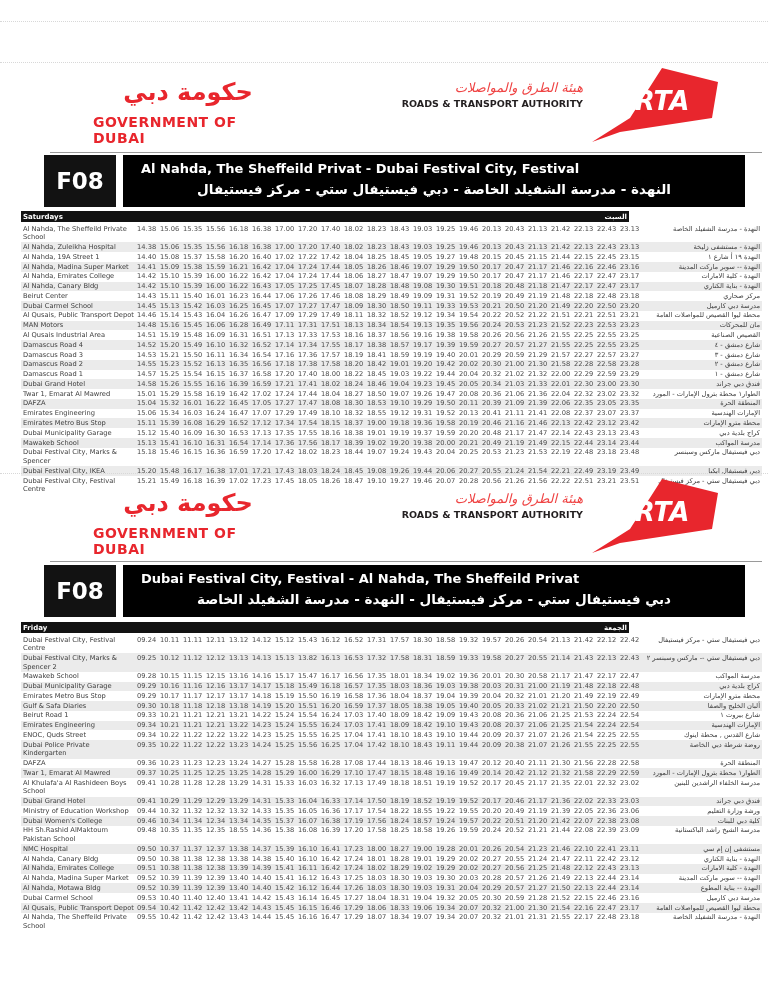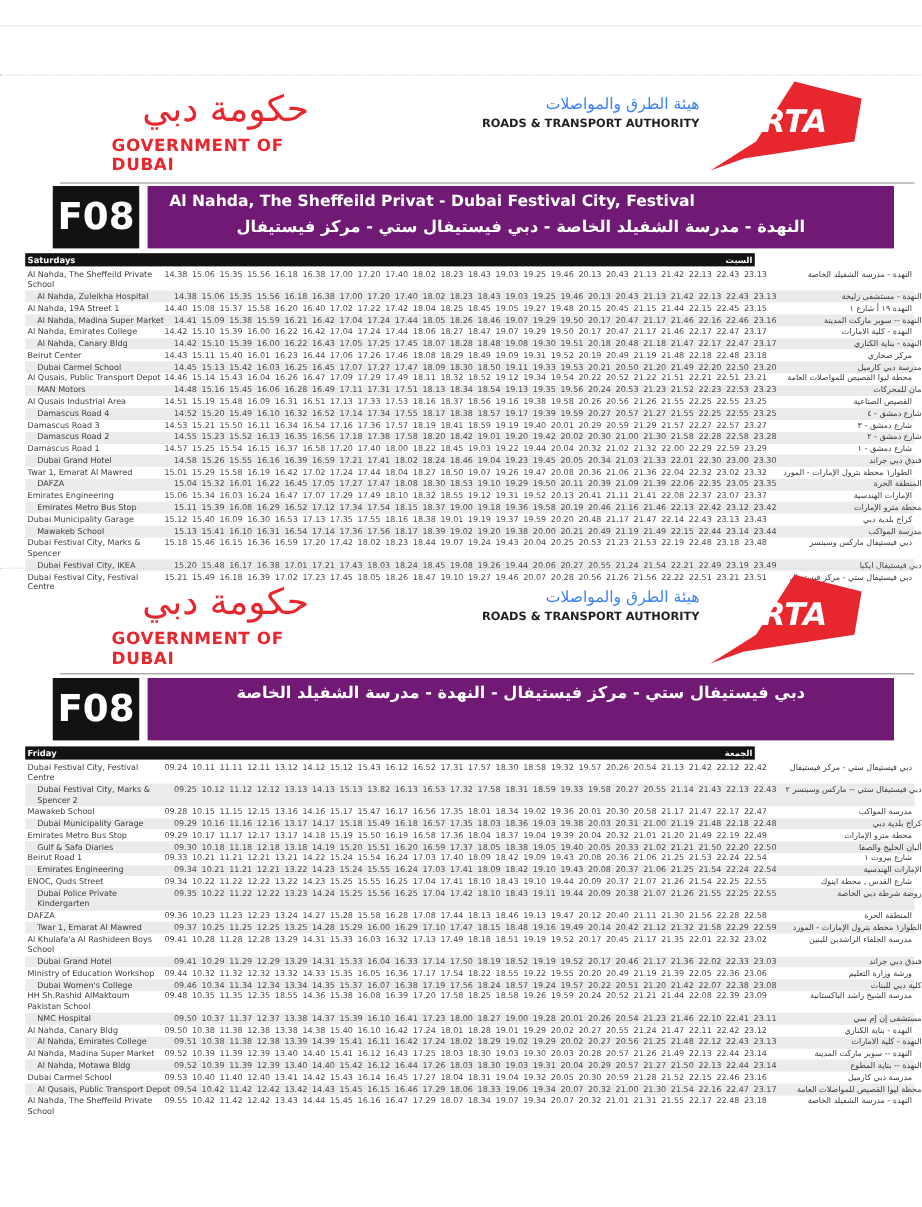--- a/index.html
+++ b/index.html
@@ -10,45 +10,45 @@
   }
   .section{position:absolute;left:0;width:768px;}
   #sec0{top:0;height:465px;}
   #sec1{top:465px;height:541px;}
 
   .faint-line{position:absolute;left:0;width:768px;border-top:1px dotted #d8d8d8;}
 
   
   .logos{position:absolute;left:0;width:768px;height:74px;}
   .gov-logo{position:absolute;left:93px;top:0;width:190px;text-align:center;}
-  .gov-calligraphy{color:#e8262d;font-size:30px;font-weight:normal;line-height:40px;direction:rtl;}
+  .gov-calligraphy{color:#e8262d;font-size:24px;font-weight:bold;line-height:40px;direction:rtl;}
   .gov-text{color:#e8262d;font-size:14px;font-weight:bold;letter-spacing:0.5px;margin-top:2px;text-align:left;}
   .rta-words{position:absolute;right:185px;top:8px;text-align:right;}
-  .rta-ar{font-size:13px;color:#3b82f6;direction:rtl;line-height:16px;}
+  .rta-ar{font-size:13px;color:#ef4444;direction:rtl;line-height:16px;font-style:italic;}
   .rta-en{font-size:9.5px;color:#231f20;font-weight:bold;margin-top:2px;}
   .rta-logo{position:absolute;right:48px;top:-6px;width:130px;height:80px;}
 
   .rule{position:absolute;left:50px;right:6px;border-top:1.5px solid #9a9a9a;}
 
   
   .route-box{position:absolute;left:44px;width:72px;height:52px;background:#121212;color:#fff;
-    display:flex;align-items:center;justify-content:center;font-size:31px;font-weight:bold;}
-  .title-box{position:absolute;left:123px;width:622px;height:52px;background:#701a75;color:#fff;}
+    display:flex;align-items:center;justify-content:center;font-size:23px;font-weight:bold;}
+  .title-box{position:absolute;left:123px;width:622px;height:52px;background:#000000;color:#fff;}
   .title-en{font-size:13px;font-weight:bold;padding:6px 0 0 18px;}
   .title-ar{font-size:13.5px;font-weight:bold;text-align:center;direction:rtl;margin-top:5px;}
 
   
   .day-bar{position:absolute;left:21px;width:608px;height:11px;background:#121212;color:#fff;
     font-size:7px;font-weight:bold;display:flex;justify-content:space-between;align-items:center;padding:0 2px;box-sizing:border-box;}
   .day-ar{direction:rtl;}
 
   
   .rows{position:absolute;left:21px;width:741px;}
-  .row{display:flex;align-items:flex-start;justify-content:center;}
-  .row.alt{background:#ebebeb;padding-left:16px;}
+  .row{display:flex;align-items:flex-start;}
+  .row.alt{background:#ebebeb;}
   .cell-name{width:116px;flex:0 0 116px;font-size:6.7px;line-height:8.6px;color:#3c3c3c;padding:0.6px 2px 0.6px 2px;box-sizing:border-box;}
   .cell-times{flex:1;display:flex;padding-top:0.6px;}
   .t{flex:0 0 23px;font-size:6.7px;line-height:8.6px;color:#4a4a4a;white-space:nowrap;}
   .cell-ar{width:119px;flex:0 0 119px;font-size:6.7px;line-height:8.6px;color:#3c3c3c;text-align:right;direction:rtl;padding:0.6px 2px 0.6px 0;box-sizing:border-box;}
 
   
   #sec0 .fl-a{top:21px;} #sec0 .fl-b{top:62px;}
   #sec0 .logos{top:72px;} #sec0 .rule{top:152px;}
   #sec0 .route-box{top:155px;} #sec0 .title-box{top:155px;}
   #sec0 .day-bar{top:211px;} #sec0 .rows{top:224px;}
@@ -812,20 +812,21 @@
     <svg class="rta-logo" viewBox="0 0 130 80">
       <polygon points="72,2 128,16 122,52 30,66 2,76 40,52" fill="#e8262d"></polygon>
       <text x="72" y="44" font-size="26" font-weight="bold" font-style="italic" fill="#ffffff" text-anchor="middle" class="rta-logo-text">RTA</text>
     </svg>
   </div>
 
   <div class="rule"></div>
 
   <div class="route-box">F08</div>
   <div class="title-box">
+    <div class="title-en">Dubai Festival City, Festival - Al Nahda, The Sheffeild Privat</div>
     <div class="title-ar">دبي فيستيفال ستي - مركز فيستيفال - النهدة - مدرسة الشفيلد الخاصة</div>
   </div>
 
   <div class="day-bar">
     <span>Friday</span>
     <span class="day-ar">الجمعة</span>
   </div>
 
   <div class="rows">
       <div class="row">

